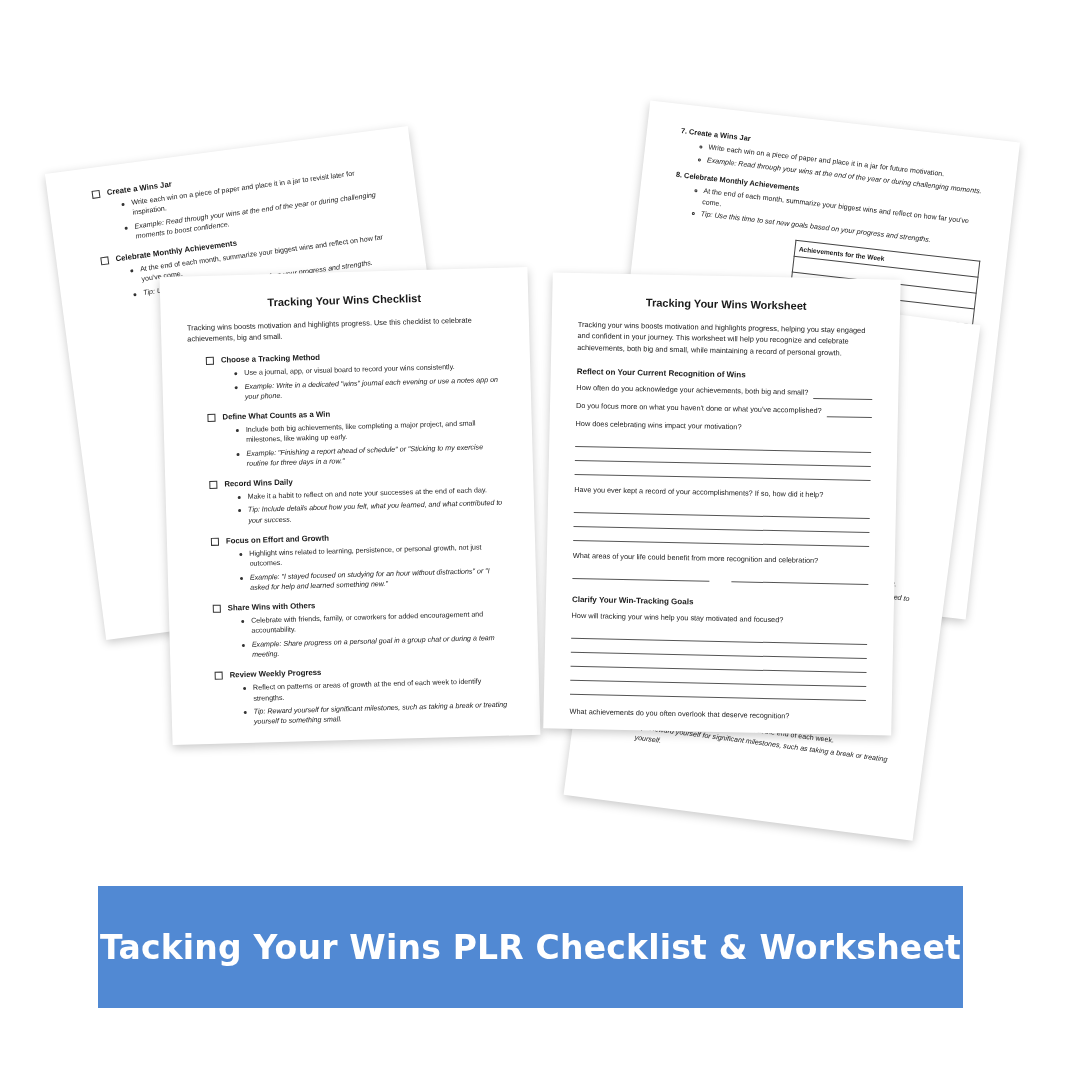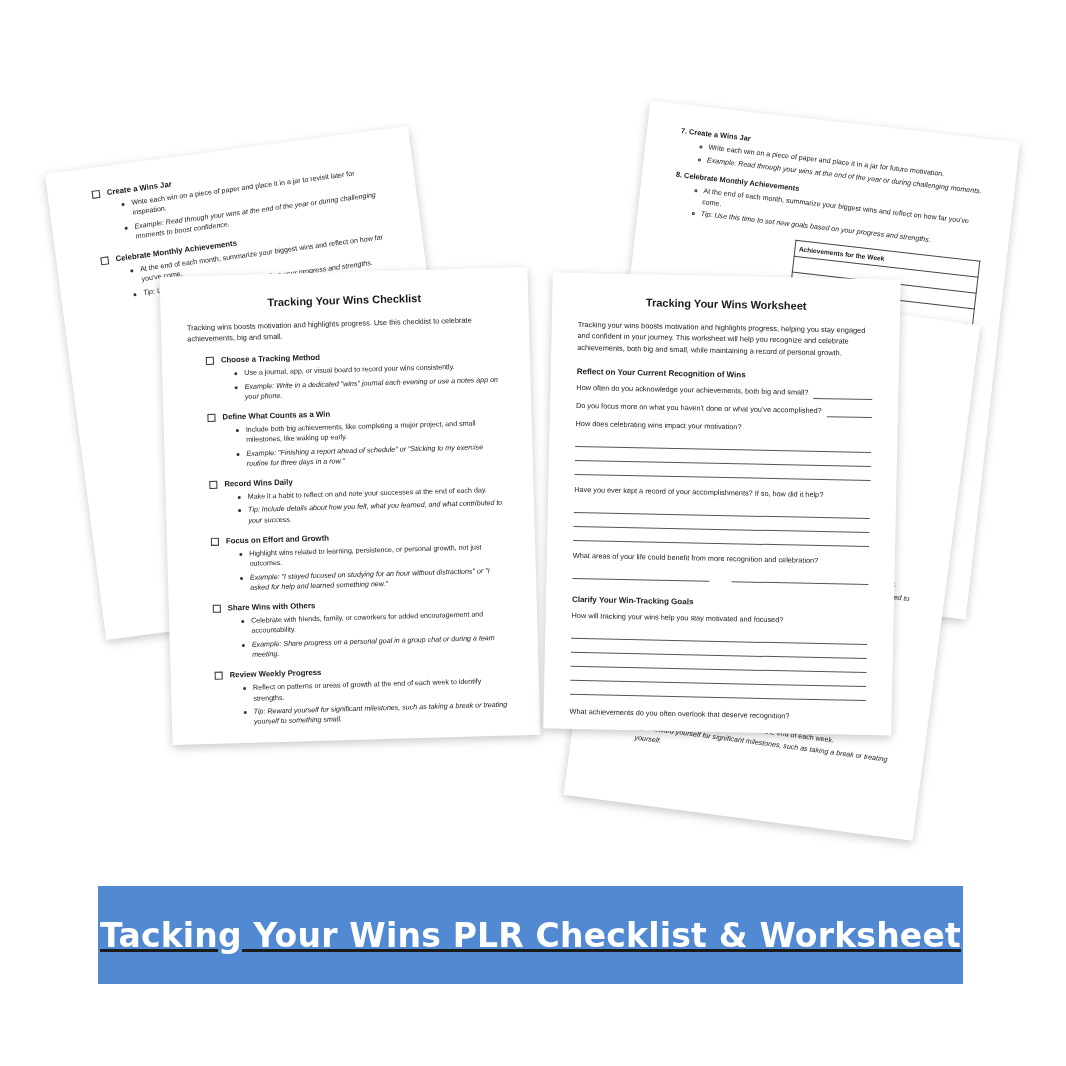--- a/index.html
+++ b/index.html
@@ -223,26 +223,25 @@
     transform: rotate(1.2deg);
     transform-origin: center center;
   }
 
   
   #banner {
     position: absolute;
     left: 98px;
     top: 886px;
     width: 865px;
-    height: 98px;
+    height: 122px;
     background: #5189d3;
     display: flex;
     align-items: center;
     justify-content: center;
-    text-decoration: underline;
   }
   #banner .banner-text {
     color: #ffffff;
     font-size: 33px;
     font-weight: bold;
     letter-spacing: 0.2px;
     text-align: center;
     font-family: "DejaVu Sans", sans-serif;
   }
 </style>

